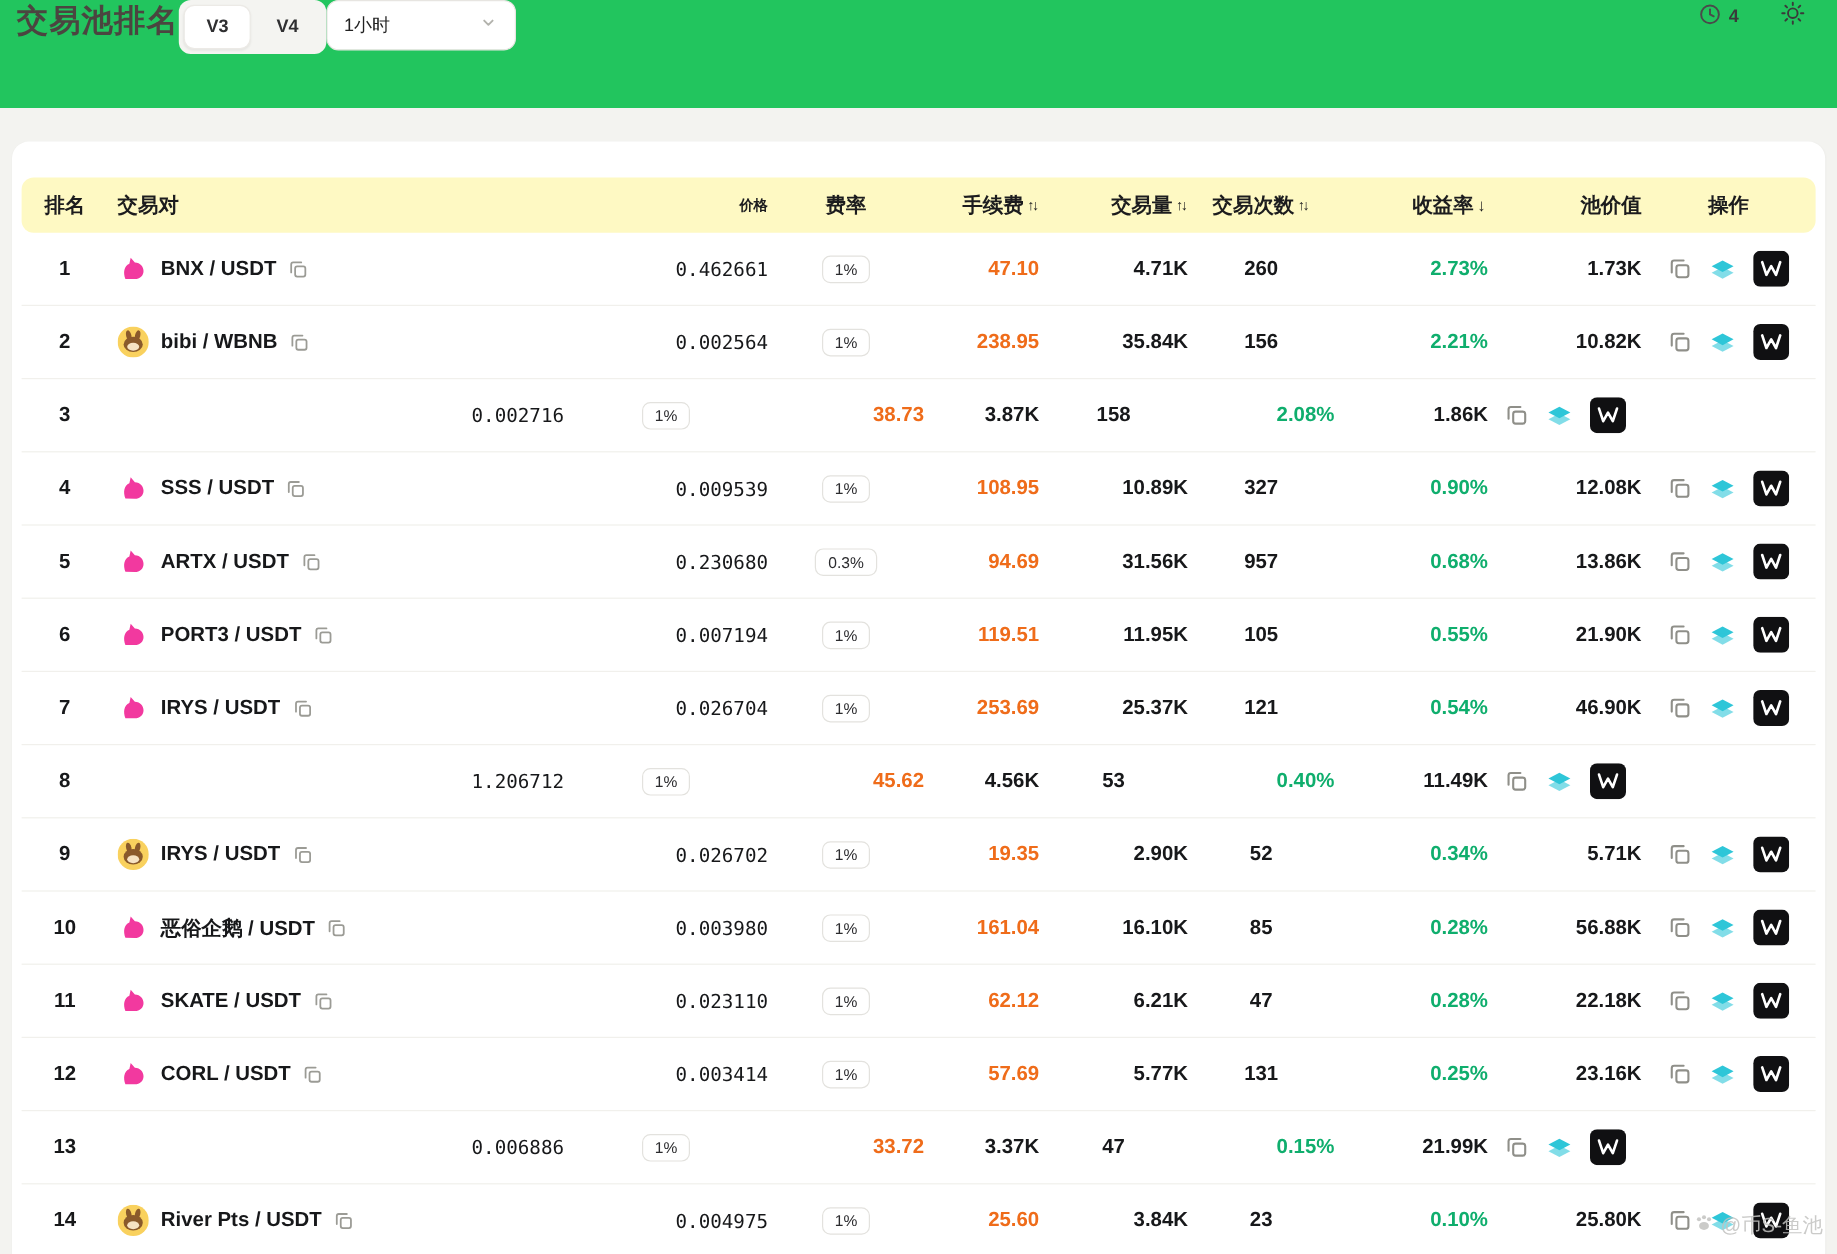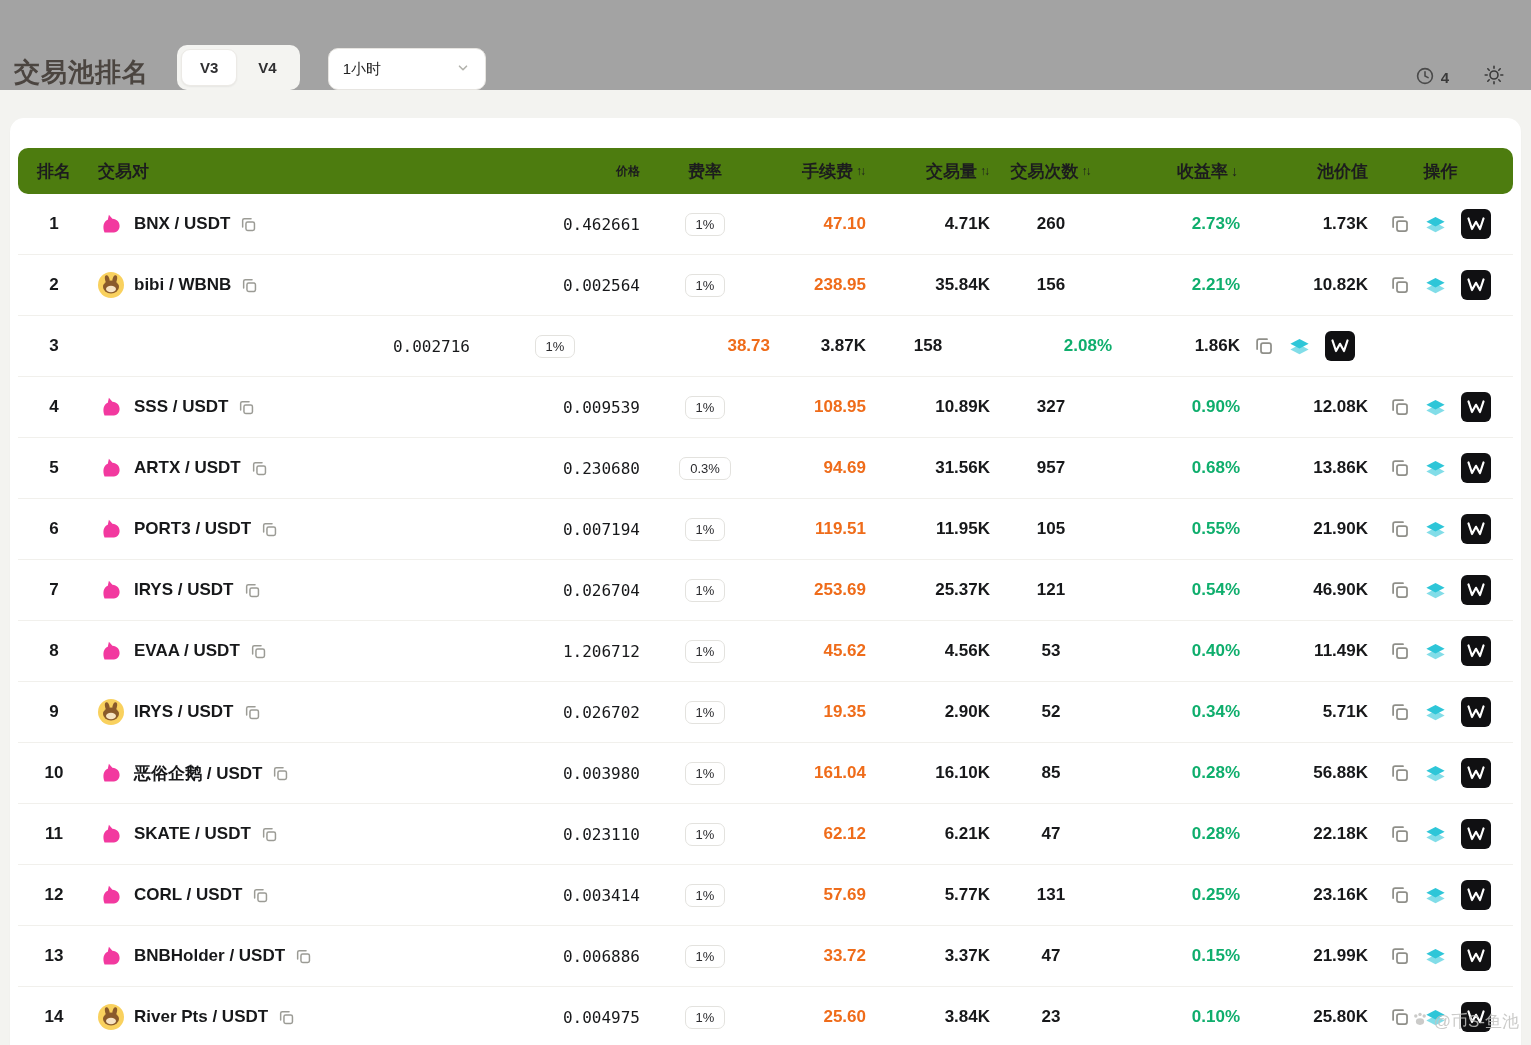--- a/index.html
+++ b/index.html
@@ -10,37 +10,37 @@
     color:#17181a;
     overflow:hidden;
     position:relative;
   }
   :root{
     --orange:#ef6c1a;
     --green:#0fae6d;
     --cols:72px 380px 170px 130px 96px 124px 122px 128px 128px 1fr;
   }
   
-  .topbar{ height:90px; background:#a3a3a3; display:flex; align-items:flex-end; padding:0 26px 0 14px; gap:28px; }
+  .topbar{ height:90px; background:#22c55e; display:flex; align-items:flex-start; padding:0 26px 0 14px; }
   .page-title{ font-size:26px; font-weight:700; color:#4b4540; letter-spacing:1px; }
   .seg-group{ display:flex; background:#f4f4f1; border-radius:10px; padding:4px; gap:2px; }
   .seg{ display:flex; align-items:center; gap:8px; padding:9px 18px; border:1px solid transparent; background:transparent;
         border-radius:9px; font-size:15px; font-weight:600; color:#2f2f31; font-family:inherit; cursor:pointer; }
   .seg.active{ background:#fff; border-color:#eceae6; box-shadow:0 1px 2px rgba(0,0,0,.06); }
   .seg .ic{ display:flex; }
   .time-select{ display:flex; align-items:center; justify-content:space-between; width:158px; height:42px;
         border:1px solid #e7e5e1; border-radius:10px; padding:0 14px; font-size:15px; color:#222; background:#fff; cursor:pointer; }
   .topbar-right{ margin-left:auto; display:flex; align-items:center; gap:34px; }
   .history{ display:flex; align-items:center; gap:6px; font-size:15px; font-weight:600; color:#3a3a3a; cursor:pointer; }
   .theme-btn{ display:flex; cursor:pointer; }
   
   .content{ padding:28px 10px 0; }
   .card{ background:#fff; border-radius:14px; padding:30px 8px 8px; height:940px; overflow:hidden; box-shadow:0 1px 2px rgba(0,0,0,.03); }
   .thead{ display:grid; grid-template-columns:var(--cols); height:46px; align-items:center;
-          background:#4d7c0f; border-radius:10px; font-weight:700; font-size:17px; color:#1c1c1e; }
+          background:#fef9c3; border-radius:10px; font-weight:700; font-size:17px; color:#1c1c1e; }
   .trow{ display:grid; grid-template-columns:var(--cols); height:61px; align-items:center;
          border-bottom:1px solid #f1f0ec; font-size:17px; }
   .cell{ min-width:0; }
   .c-rank{ text-align:center; font-weight:700; }
   .c-pair{ display:flex; align-items:center; gap:10px; padding-left:8px; font-weight:700; }
   .c-price{ text-align:right; font-family:"DejaVu Sans Mono", monospace; font-size:16px; font-weight:400; }
   .thead .c-price{ font-family:Liberation Sans, sans-serif; font-size:12px; font-weight:700; }
   .c-feerate{ display:flex; justify-content:center; }
   .badge{ border:1px solid #e3e2de; border-radius:7px; padding:3px 10px; font-size:13px; color:#2b2b2e; background:#fff; font-weight:400; }
   .c-fees{ text-align:right; font-weight:700; color:var(--orange); }
@@ -449,35 +449,20 @@
       <span class="act">
         <svg width="30" height="30" viewBox="0 0 30 30">
           <rect width="30" height="30" rx="6" fill="#101012"></rect>
           <path d="M7.5 9.5 L11 20 L15 12.8 L19 20 L22.5 9.5" fill="none" stroke="#fff" stroke-width="2.2" stroke-linejoin="round" stroke-linecap="round"></path>
         </svg>
       </span>
     </div>
   </div>
         <div class="trow dex-uniswap">
     <div class="cell c-rank">8</div>
-    <div class="cell c-pair">
-      <span class="pair-icon">
-        <svg class="icon-uniswap" width="26" height="26" viewBox="0 0 26 26">
-          <path d="M6.5 21.5 C4.5 16.5 5.2 10.5 9.8 8.8 L10.9 3.8 L14.4 7.8 C19 8 21.6 11.3 21.6 14.9 C21.6 19 18.5 21.6 14.4 21.6 Z" fill="#f2399f"></path>
-        </svg>
-
-      </span>
-      <span class="pair-name">EVAA / USDT</span>
-      <span class="copy-sm">
-        <svg width="17" height="17" viewBox="0 0 16 16" fill="none" stroke="#9b9b95" stroke-width="1.4" stroke-linecap="round" stroke-linejoin="round">
-          <rect x="5.6" y="5.6" width="8" height="8" rx="1.6"></rect>
-          <path d="M10.4 2.5 H4.1 Q2.5 2.5 2.5 4.1 V10.4"></path>
-        </svg>
-      </span>
-    </div>
     <div class="cell c-price">1.206712</div>
     <div class="cell c-feerate">
       <span class="badge">1%</span>
     </div>
     <div class="cell c-fees">45.62</div>
     <div class="cell c-volume">4.56K</div>
     <div class="cell c-trades">53</div>
     <div class="cell c-yield">0.40%</div>
     <div class="cell c-pool">11.49K</div>
     <div class="cell c-actions">
@@ -688,35 +673,20 @@
       <span class="act">
         <svg width="30" height="30" viewBox="0 0 30 30">
           <rect width="30" height="30" rx="6" fill="#101012"></rect>
           <path d="M7.5 9.5 L11 20 L15 12.8 L19 20 L22.5 9.5" fill="none" stroke="#fff" stroke-width="2.2" stroke-linejoin="round" stroke-linecap="round"></path>
         </svg>
       </span>
     </div>
   </div>
         <div class="trow dex-uniswap">
     <div class="cell c-rank">13</div>
-    <div class="cell c-pair">
-      <span class="pair-icon">
-        <svg class="icon-uniswap" width="26" height="26" viewBox="0 0 26 26">
-          <path d="M6.5 21.5 C4.5 16.5 5.2 10.5 9.8 8.8 L10.9 3.8 L14.4 7.8 C19 8 21.6 11.3 21.6 14.9 C21.6 19 18.5 21.6 14.4 21.6 Z" fill="#f2399f"></path>
-        </svg>
-
-      </span>
-      <span class="pair-name">BNBHolder / USDT</span>
-      <span class="copy-sm">
-        <svg width="17" height="17" viewBox="0 0 16 16" fill="none" stroke="#9b9b95" stroke-width="1.4" stroke-linecap="round" stroke-linejoin="round">
-          <rect x="5.6" y="5.6" width="8" height="8" rx="1.6"></rect>
-          <path d="M10.4 2.5 H4.1 Q2.5 2.5 2.5 4.1 V10.4"></path>
-        </svg>
-      </span>
-    </div>
     <div class="cell c-price">0.006886</div>
     <div class="cell c-feerate">
       <span class="badge">1%</span>
     </div>
     <div class="cell c-fees">33.72</div>
     <div class="cell c-volume">3.37K</div>
     <div class="cell c-trades">47</div>
     <div class="cell c-yield">0.15%</div>
     <div class="cell c-pool">21.99K</div>
     <div class="cell c-actions">

